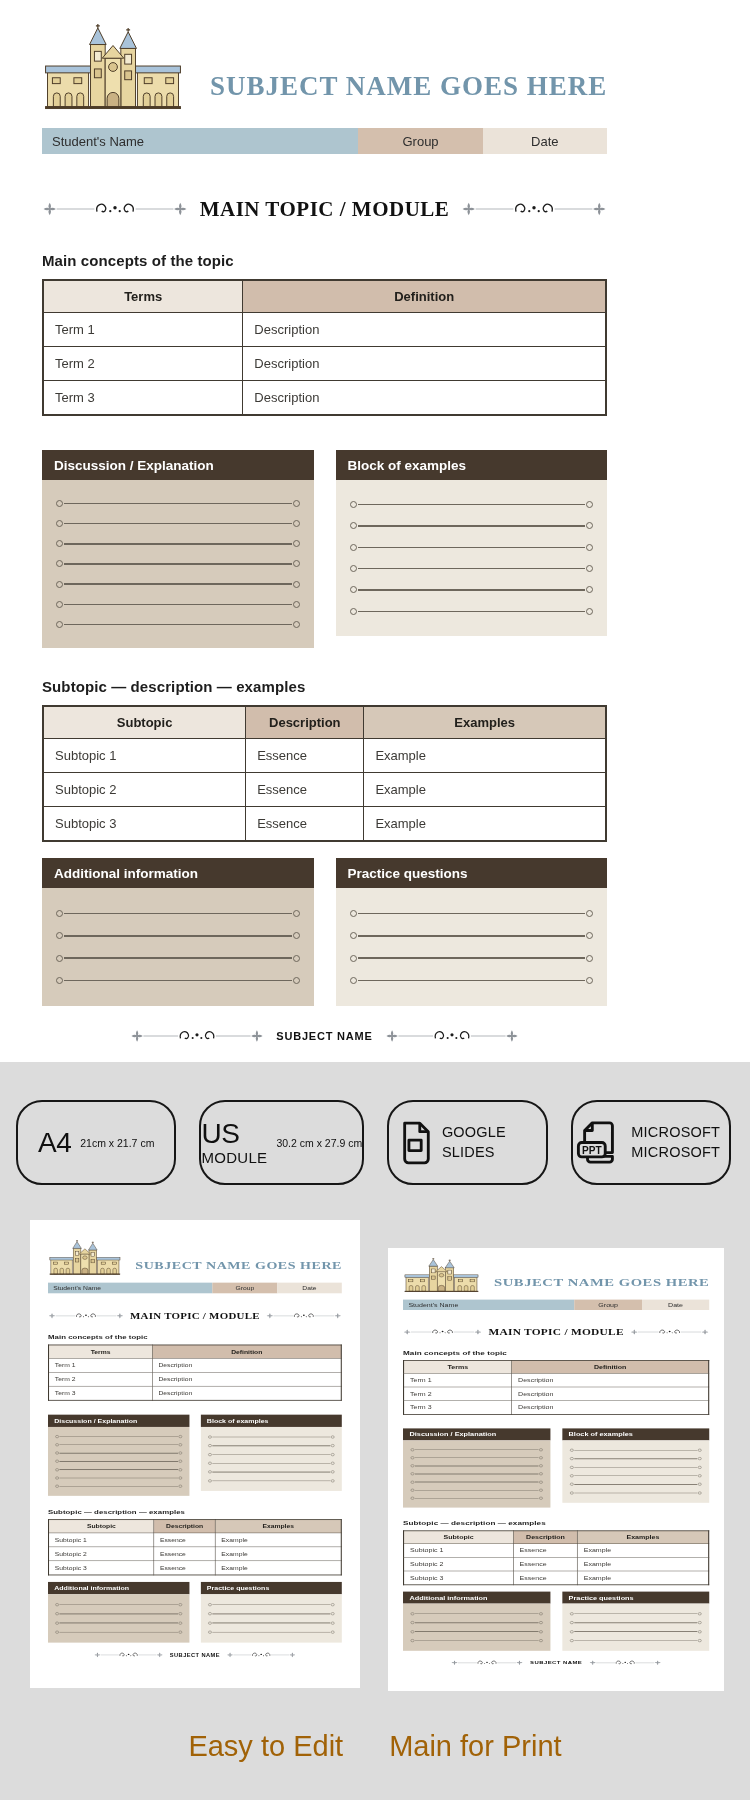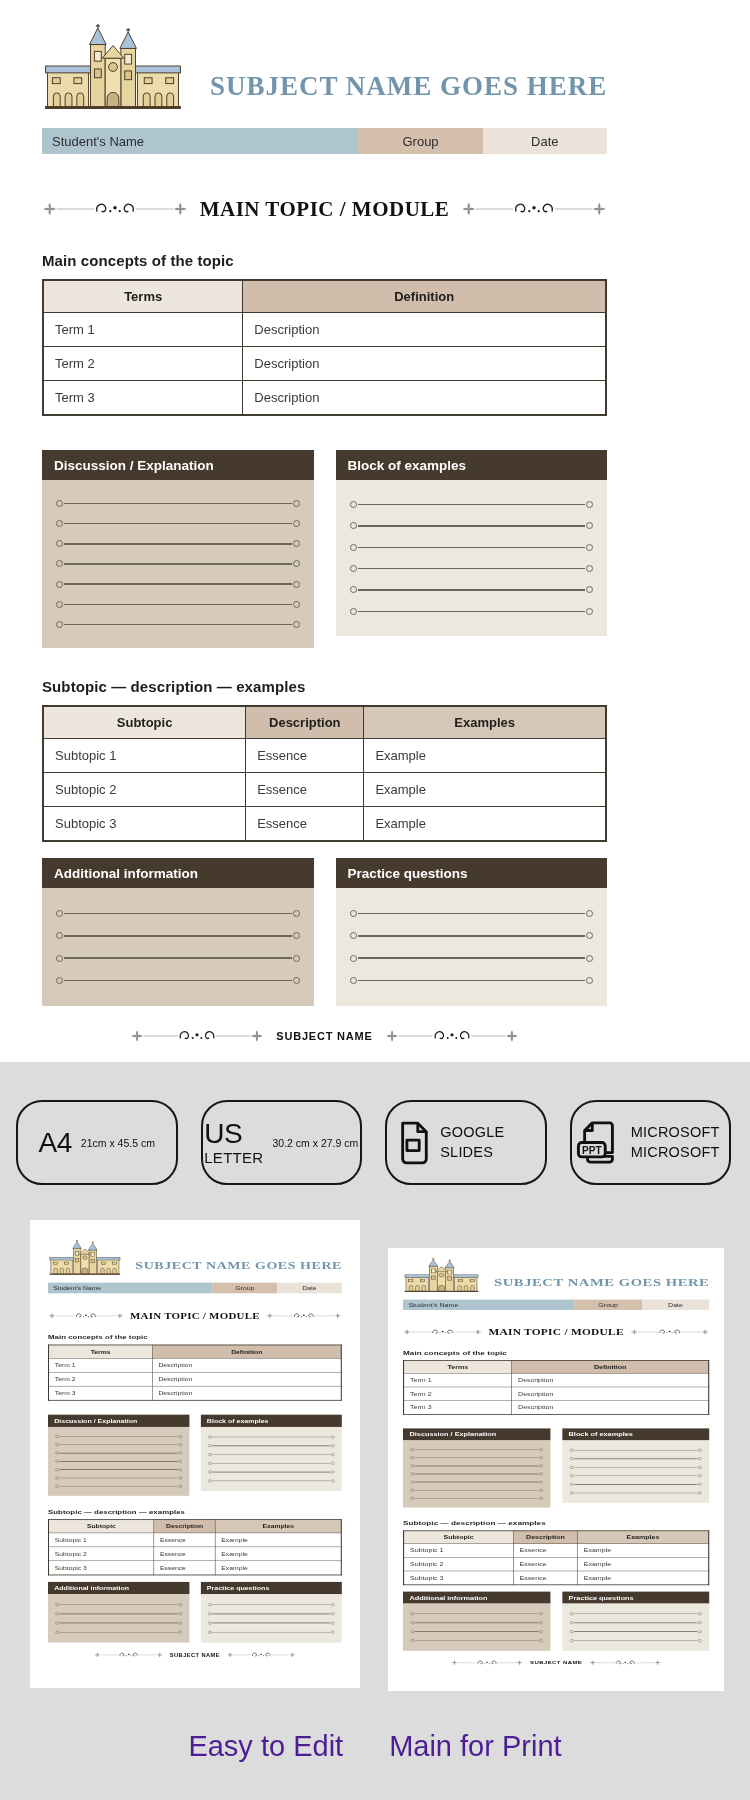--- a/index.html
+++ b/index.html
@@ -83,21 +83,21 @@
   
   .page { position:absolute; background:#ffffff; }
   .page-1 { left:30px;  top:158px; width:330px; height:468px; }
   .page-2 { left:388px; top:186px; width:336px; height:443px; }
   .tpl-scale { position:absolute; transform-origin:0 0; }
   .s1 { left:18px; top:20px; transform:scale(0.52, 0.41); }
   .s2 { left:15px; top:10px; transform:scale(0.542, 0.40); }
 
   
   .tagline { position:absolute; top:668px; width:750px; display:flex; justify-content:center; gap:46px;
-    font-size:29px; color:#4c1d95; }
+    font-size:29px; color:#a16207; }
 </style>
 </head>
 <body>
 
 <svg width="0" height="0" style="position:absolute" aria-hidden="true">
   <defs>
 
     <symbol id="orn" viewBox="0 0 170 20">
       <g fill="#8d9298">
         <g transform="translate(9,10) scale(0.9)">
@@ -309,26 +309,26 @@
     </div>
   </div>
 </div>
 </div>
 
 <div class="gray-section">
 
   <div class="badges">
     <div class="badge">
       <span class="fmt-big">A4</span>
-      <span class="fmt-dim">21cm x 45.5 cm</span>
+      <span class="fmt-dim">21cm x 21.7 cm</span>
     </div>
     <div class="badge">
       <span style="display:flex;flex-direction:column;align-items:flex-start;">
         <span class="fmt-big">US</span>
-        <span class="fmt-sub">LETTER</span>
+        <span class="fmt-sub">MODULE</span>
       </span>
       <span class="fmt-dim">30.2 cm x 27.9 cm</span>
     </div>
     <div class="badge">
       <svg class="icon-svg" width="34" height="44">
           <use href="#slides-icon"></use>
         </svg>
       <span class="fmt-label">GOOGLE SLIDES</span>
     </div>
     <div class="badge">

